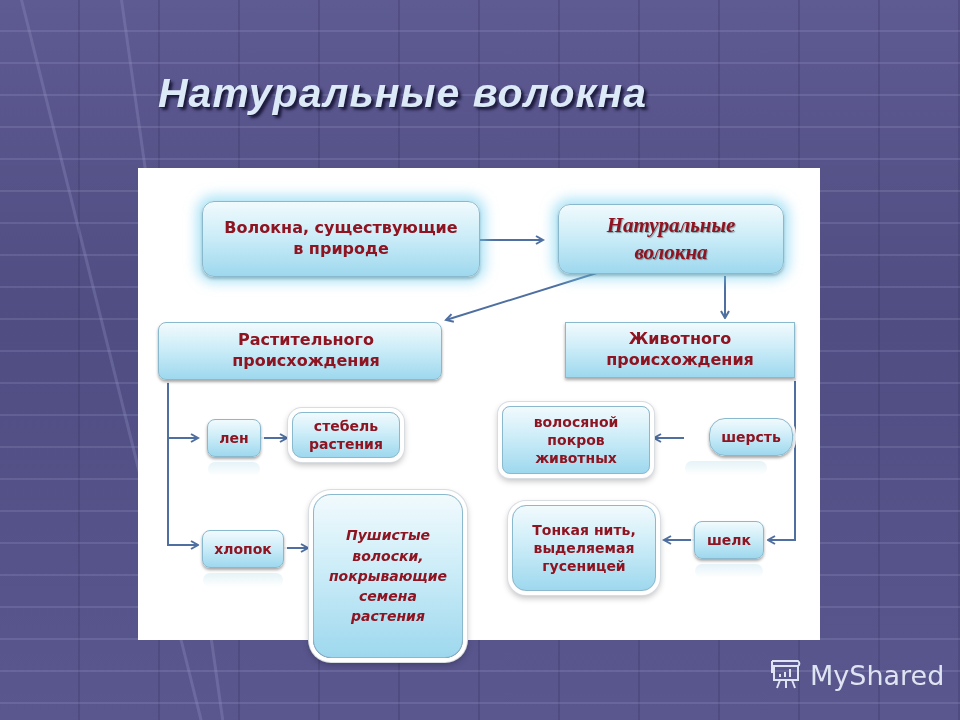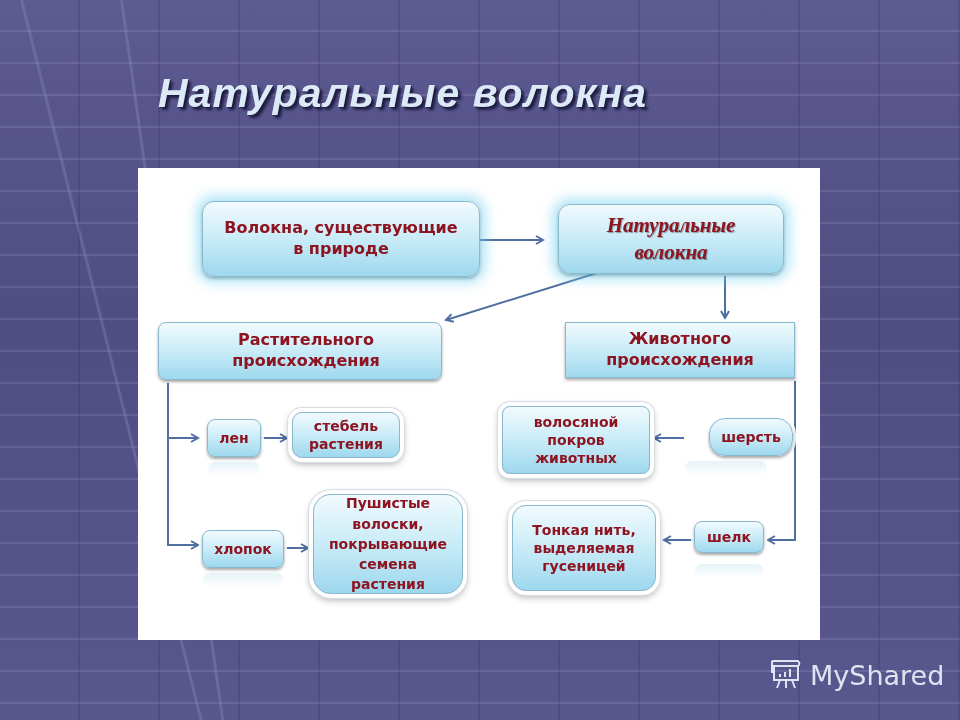--- a/index.html
+++ b/index.html
@@ -128,40 +128,40 @@
 <div class="box framed" style="left:292px;top:412px;width:108px;height:46px;font-size:14px;border-radius:10px;">
   <span class="txt">стебель
 растения</span>
 </div>
 
 <div class="box" style="left:202px;top:530px;width:82px;height:38px;font-size:14px;border-radius:8px;">
   <span class="txt">хлопок</span>
 </div>
 <div class="reflect" style="left:203px;top:573px;width:80px;"></div>
 
-<div class="box framed" style="left:313px;top:494px;width:150px;height:100px;font-size:14px;border-radius:18px;line-height:1.45;">
+<div class="box framed" style="left:313px;top:494px;width:150px;height:164px;font-size:14px;border-radius:18px;line-height:1.45;font-style:italic;">
   <span class="txt">Пушистые
 волоски,
 покрывающие
 семена
 растения</span>
 </div>
 
 <div class="box" style="left:684px;top:418px;width:84px;height:38px;font-size:14px;border-radius:16px;margin-left:25px;">
   <span class="txt">шерсть</span>
 </div>
 <div class="reflect" style="left:685px;top:461px;width:82px;"></div>
 
 <div class="box framed" style="left:502px;top:406px;width:148px;height:68px;font-size:14px;border-radius:8px;">
   <span class="txt">волосяной
 покров
 животных</span>
 </div>
 
-<div class="box" style="left:694px;top:521px;width:70px;height:32px;font-size:14px;border-radius:8px;">
+<div class="box" style="left:694px;top:521px;width:70px;height:38px;font-size:14px;border-radius:8px;">
   <span class="txt">шелк</span>
 </div>
 <div class="reflect" style="left:695px;top:564px;width:68px;"></div>
 
 <div class="box framed" style="left:512px;top:505px;width:144px;height:86px;font-size:14px;border-radius:14px;">
   <span class="txt">Тонкая нить,
 выделяемая
 гусеницей</span>
 </div>
 

